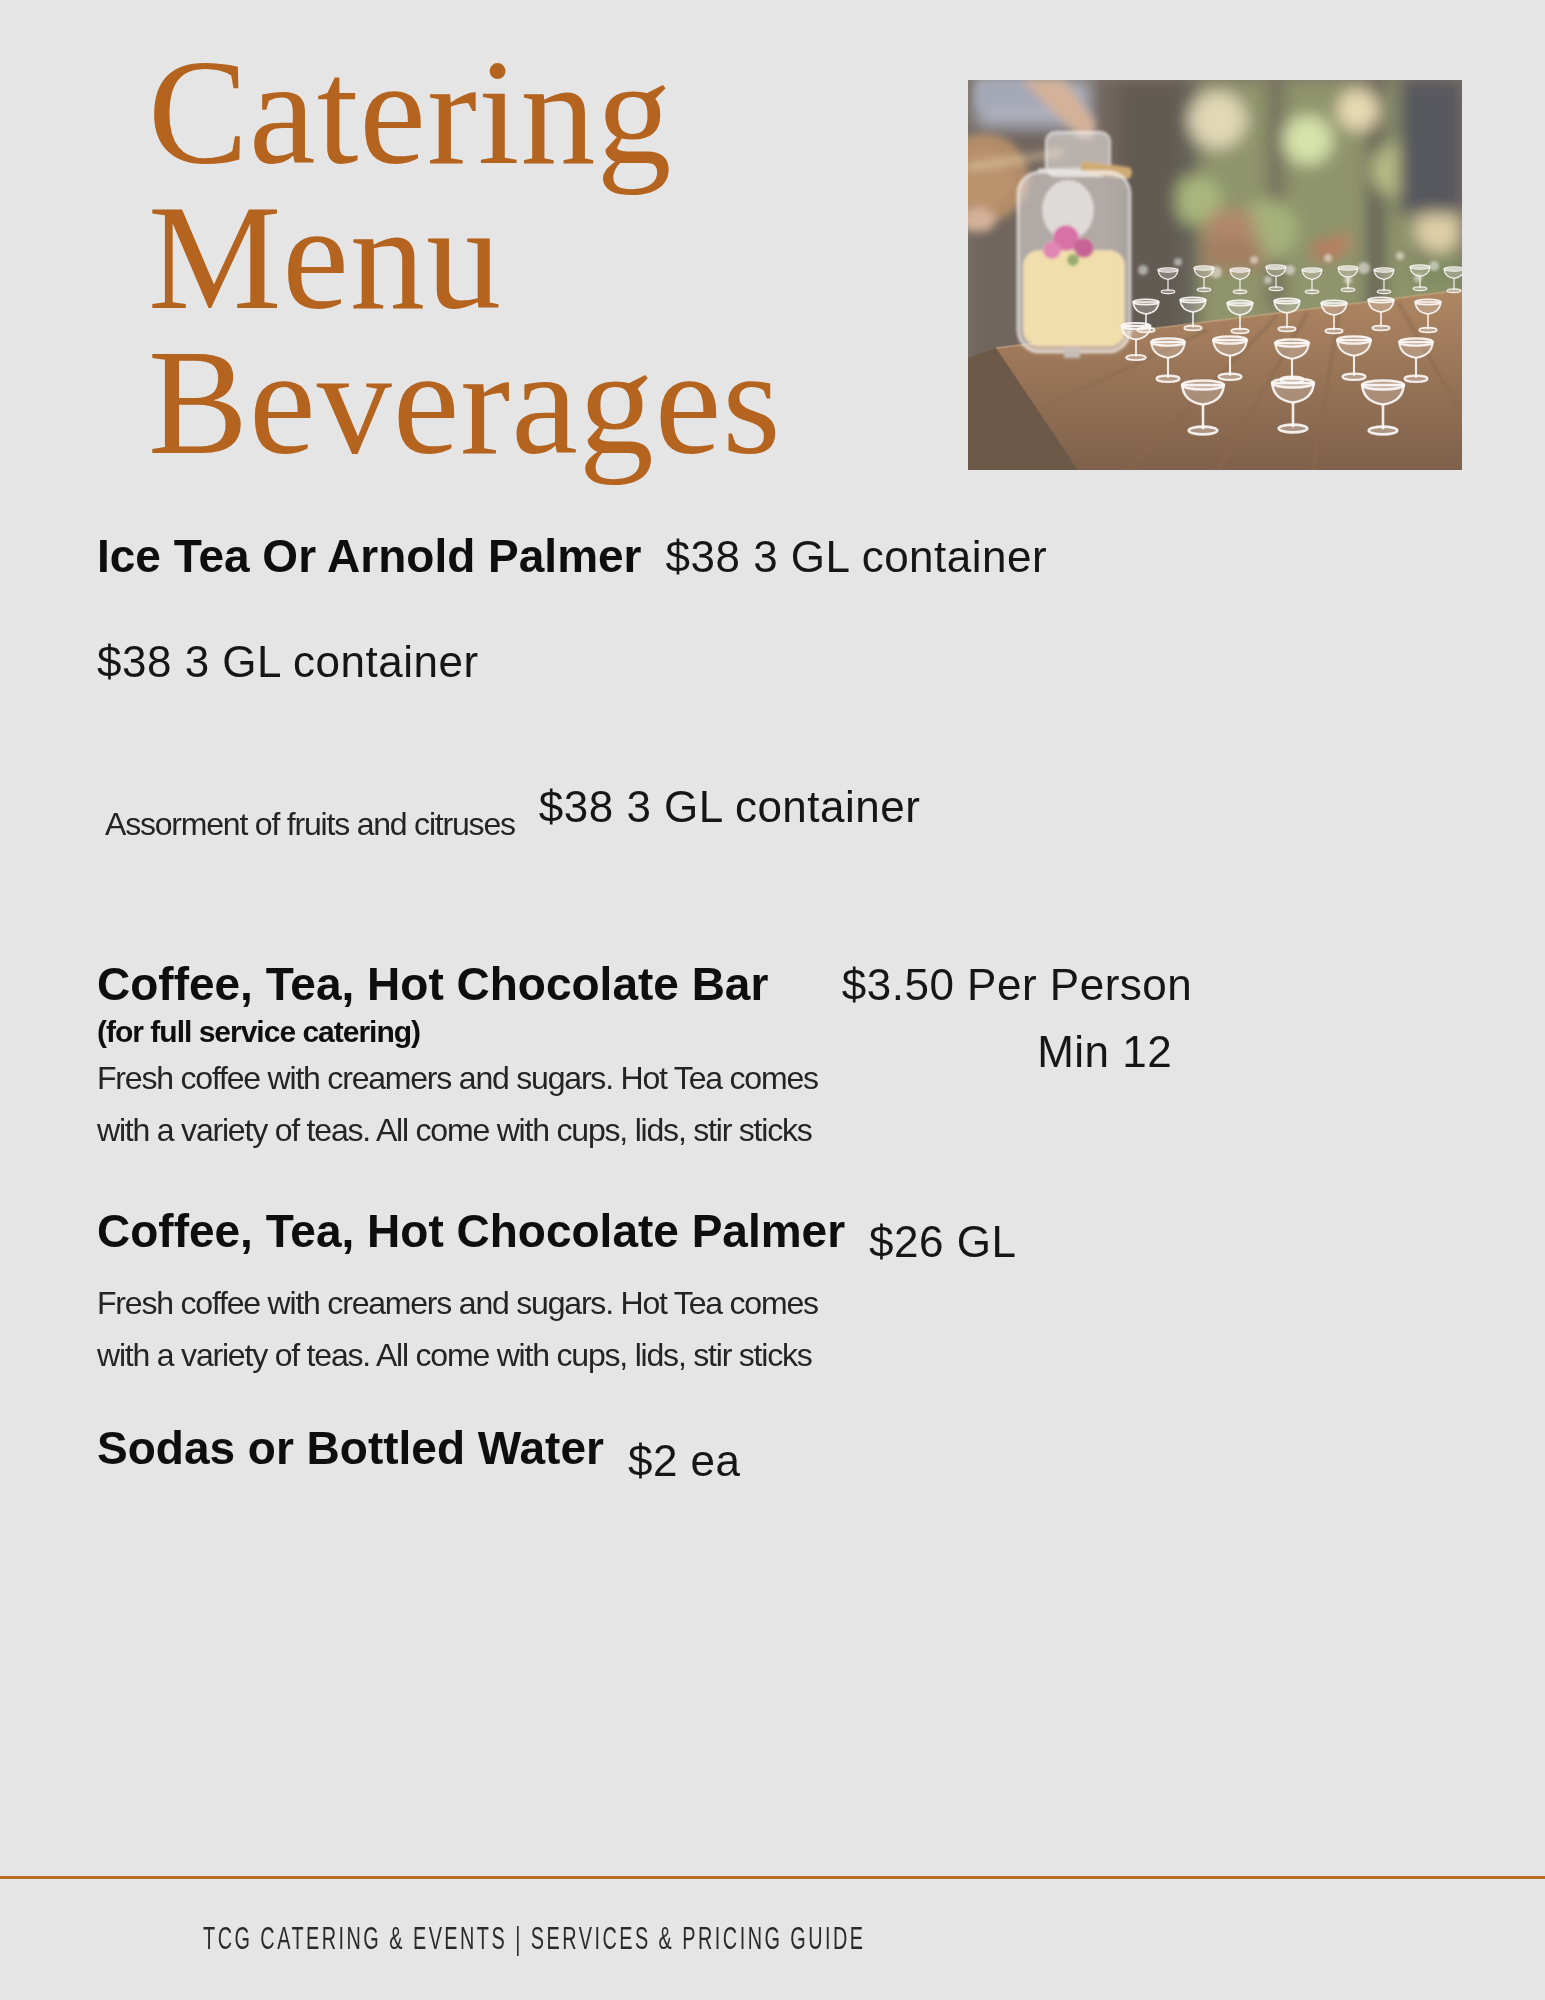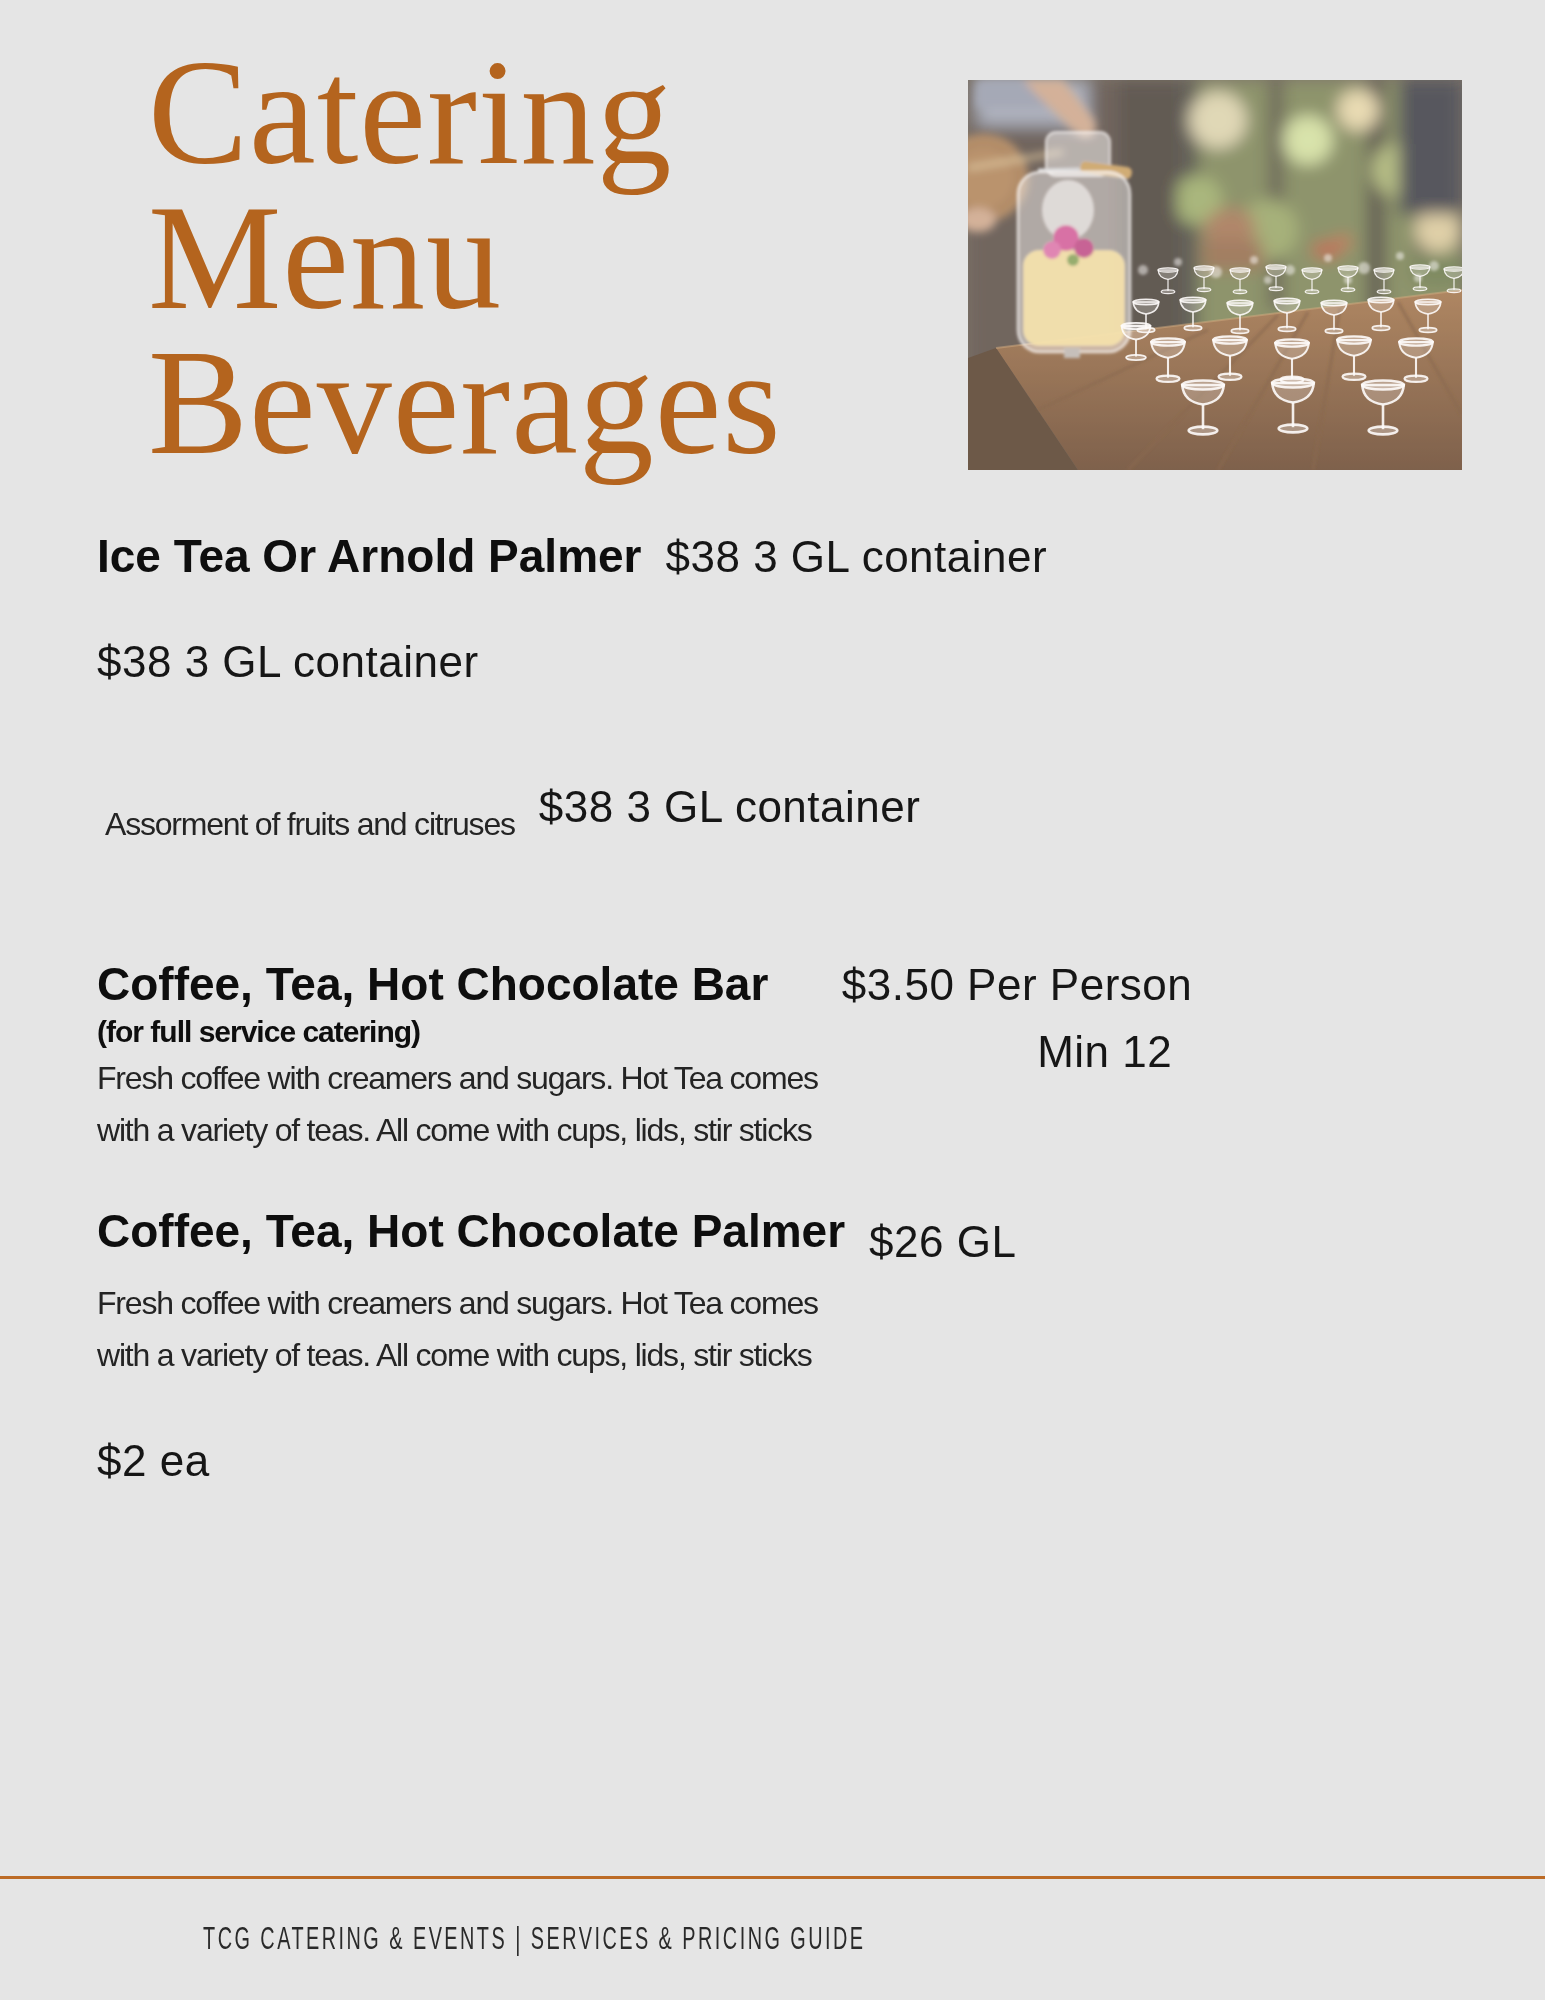--- a/index.html
+++ b/index.html
@@ -228,20 +228,21 @@
       <div class="name">Coffee, Tea, Hot Chocolate  Palmer</div>
       <div class="desc">
         <div>Fresh coffee with creamers and sugars. Hot Tea comes</div>
         <div>with a variety of teas. All come with cups, lids, stir sticks</div>
       </div>
     </div>
     <div class="price">$26 GL</div>
   </div>
 
   <div class="row r6">
+    <div class="name">Sodas or Bottled Water</div>
     <div class="price">$2 ea</div>
   </div>
 
   <div class="divider"></div>
   <div class="footer">
     <span>TCG CATERING &amp; EVENTS | SERVICES &amp; PRICING GUIDE</span>
   </div>
 
 </div>
 

